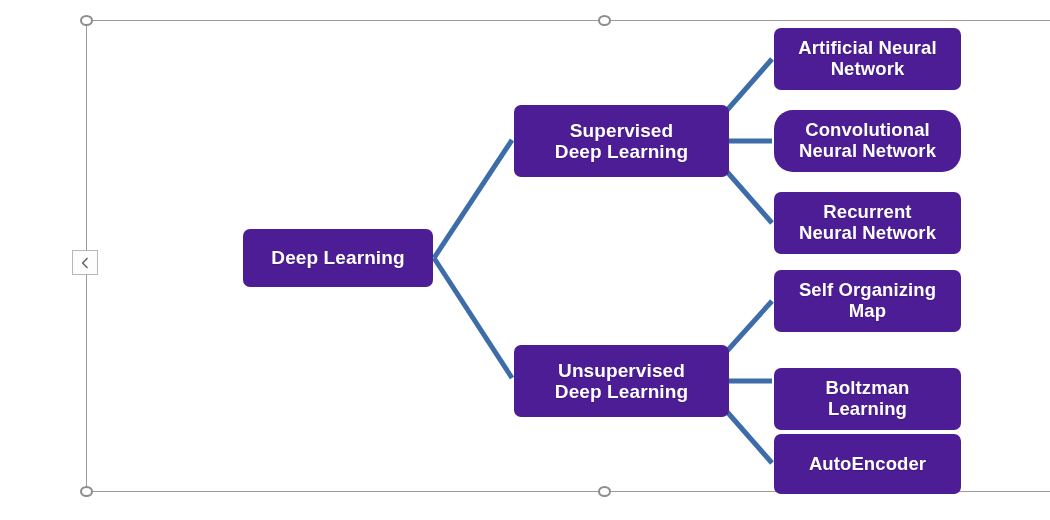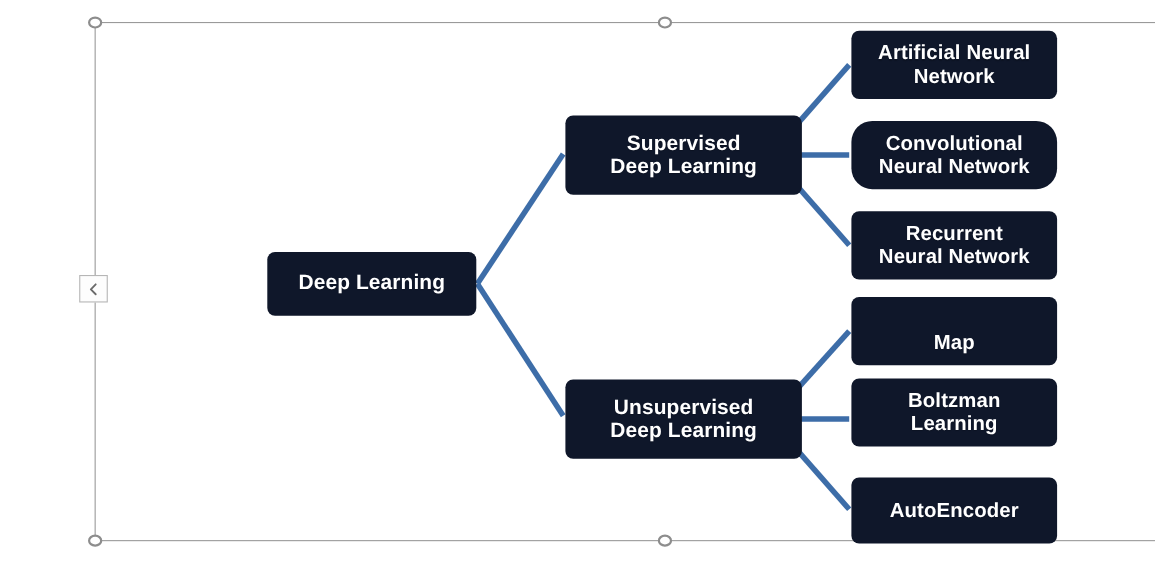--- a/index.html
+++ b/index.html
@@ -61,21 +61,21 @@
     left: 0;
     top: 0;
     width: 1050px;
     height: 520px;
     pointer-events: none;
   }
 
   
   .node {
     position: absolute;
-    background: #0f172a;
+    background: #4c1d95;
     border-radius: 7px;
     color: #ffffff;
     display: flex;
     align-items: center;
     justify-content: center;
     text-align: center;
     font-weight: bold;
     line-height: 1.12;
     box-sizing: border-box;
     padding: 2px 6px;
@@ -87,21 +87,21 @@
 
   .node-branch { width: 215px; height: 72px; font-size: 19px; }
   .node-sup    { left: 514px; top: 105px; }
   .node-unsup  { left: 514px; top: 345px; }
 
   .node-leaf   { left: 774px; width: 187px; font-size: 18.5px; }
   .leaf-ann    { top: 28px;  height: 62px; }
   .leaf-cnn    { top: 110px; height: 62px; border-radius: 19px; }
   .leaf-rnn    { top: 192px; height: 62px; }
   .leaf-som    { top: 270px; height: 62px; }
-  .leaf-bm     { top: 344px; height: 62px; justify-content: center; }
+  .leaf-bm     { top: 368px; height: 62px; justify-content: center; }
   .leaf-ae     { top: 434px; height: 60px; }
 </style>
 </head>
 <body>
 
 <div id="stage">
 
   <div class="frame-line frame-top"></div>
   <div class="frame-line frame-bottom"></div>
   <div class="frame-line frame-left"></div>
@@ -167,21 +167,21 @@
 
   <div class="node node-leaf leaf-rnn">
     <span>
       <span>Recurrent</span><br>
       <span>Neural Network</span>
     </span>
   </div>
 
   <div class="node node-leaf leaf-som">
     <span>
-      <br>
+      <span>Self Organizing</span><br>
       <span>Map</span>
     </span>
   </div>
 
   <div class="node node-leaf leaf-bm">
     <span>
       <span>Boltzman</span><br>
       <span>Learning</span>
     </span>
   </div>

